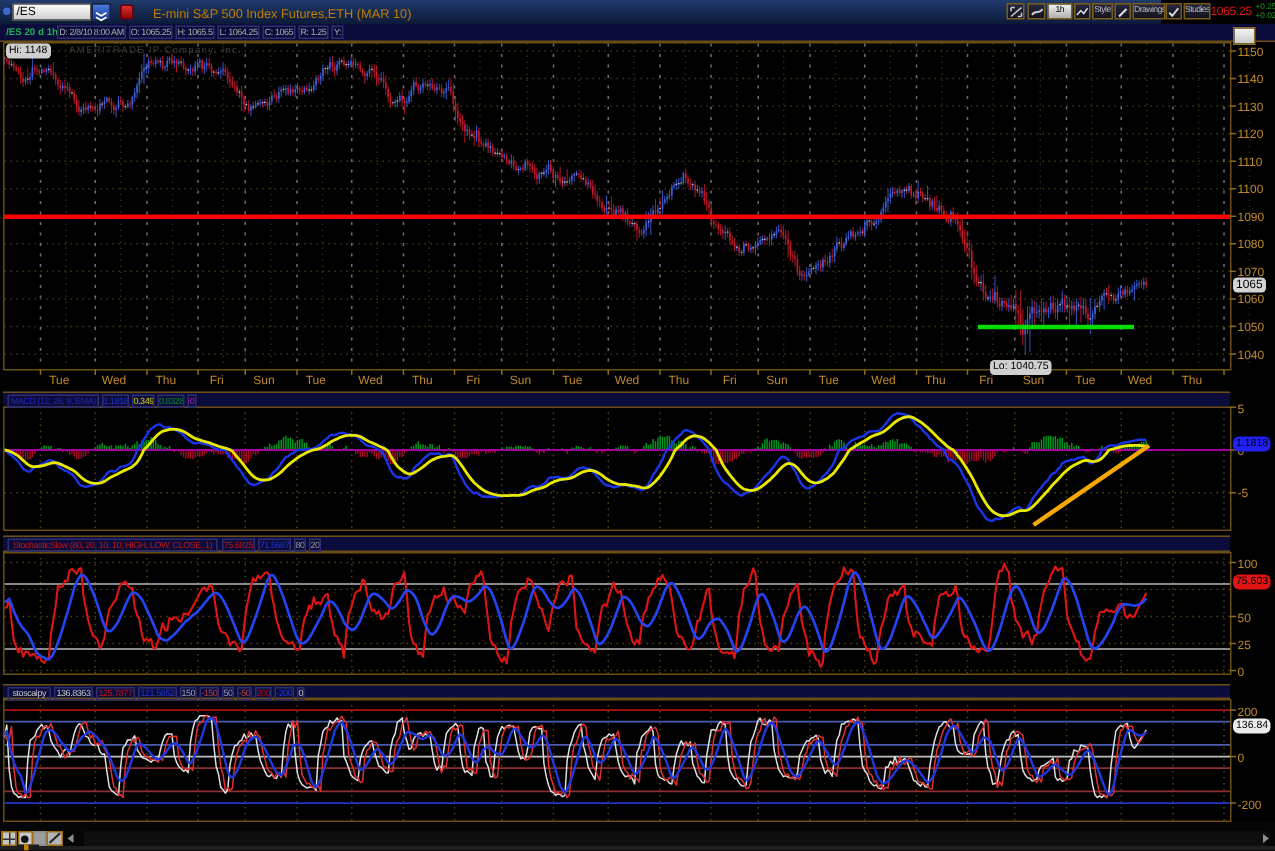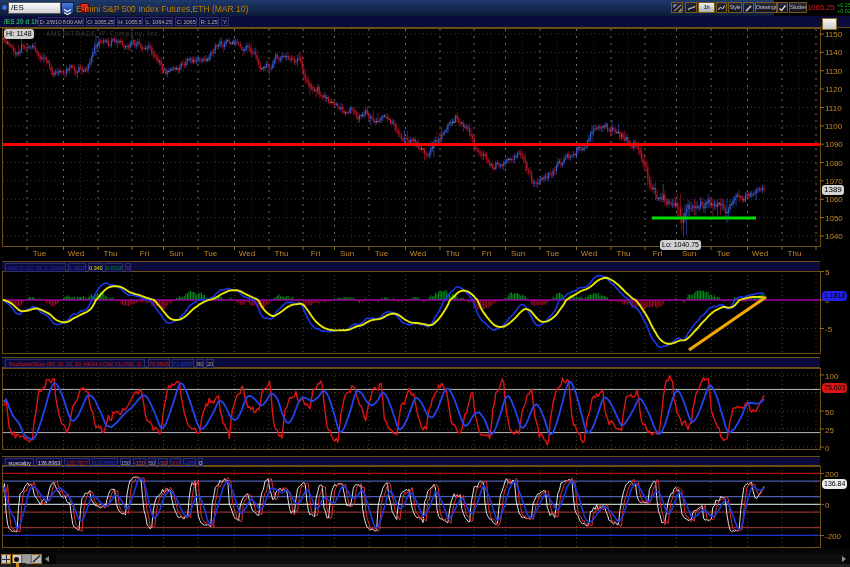--- a/index.html
+++ b/index.html
@@ -8,21 +8,21 @@
 </style></head><body>
 <div class="abs" style="left:0;top:0;width:774px;height:16px;background:linear-gradient(#1f3a6c,#0c1a38)">
  <div class="abs" style="left:2px;top:5px;width:5px;height:5px;border-radius:50%;background:#3a6ad0"></div>
  <div class="abs" style="left:8px;top:2px;width:53px;height:12px;background:linear-gradient(#fdfdfd,#cfcfcf);border:1px solid #555;color:#000;font-size:8px;line-height:10px;padding-left:2px">/ES</div>
  <div class="abs" style="left:61px;top:2px;width:13px;height:12px;background:linear-gradient(#4a7ae0,#1a3a90);border:1px solid #112244">
    <svg width="11" height="10">
         <path d="M2 2.5l3.5 2L9 2.5M2 5.5l3.5 2L9 5.5" stroke="#fff" stroke-width="1.2" fill="none"></path>
       </svg>
  </div>
  <div class="abs" style="left:80px;top:3px;width:9px;height:10px;background:linear-gradient(#e03030,#900808);border:1px solid #600;border-radius:2px"></div>
- <div class="abs" style="left:76px;top:4px;color:#c07d00;font-size:8.5px">E-mini S&amp;P 500 Index Futures,ETH (MAR 10)</div>
+ <div class="abs" style="left:102px;top:4px;color:#c07d00;font-size:8.5px">E-mini S&amp;P 500 Index Futures,ETH (MAR 10)</div>
  <div style="position:absolute;left:671px;top:2px;width:12px;height:11px;border:1px solid #7a5c1a;background:linear-gradient(#262640,#14141f);color:#b9b9b9;font-size:5.8px;line-height:9px;text-align:center;overflow:hidden;letter-spacing:-0.4px"><svg width="9" height="8" style="margin-top:1px">
         <path d="M1 7L8 1M1 1l2.5 0M1 1l0 2.5M8 7l-2.5 0M8 7l0 -2.5" stroke="#ccc" stroke-width="1" fill="none"></path>
       </svg></div>
     <div style="position:absolute;left:685px;top:2px;width:12px;height:11px;border:1px solid #7a5c1a;background:linear-gradient(#262640,#14141f);color:#b9b9b9;font-size:5.8px;line-height:9px;text-align:center;overflow:hidden;letter-spacing:-0.4px"><svg width="9" height="8" style="margin-top:1px">
         <path d="M1 6C3 2 6 6 8 2" stroke="#ccc" stroke-width="1.2" fill="none"></path>
       </svg></div>
     <div style="position:absolute;left:698px;top:2px;width:17px;height:11px;border:1px solid #7a5c1a;background:linear-gradient(#f0f0f0,#b0b0b0);color:#000;font-size:5.8px;line-height:9px;text-align:center;overflow:hidden;letter-spacing:-0.4px">1h</div>
     <div style="position:absolute;left:716px;top:2px;width:11px;height:11px;border:1px solid #7a5c1a;background:linear-gradient(#262640,#14141f);color:#b9b9b9;font-size:5.8px;line-height:9px;text-align:center;overflow:hidden;letter-spacing:-0.4px"><svg width="9" height="8" style="margin-top:1px">
         <path d="M1 6L3.5 3L5.5 5L8 1.5" stroke="#ddd" stroke-width="1" fill="none"></path>
       </svg></div>
@@ -307,21 +307,21 @@
     <text x="825" y="414.5" fill="#c08a2a" font-size="8">50</text>
     <text x="825" y="432.5" fill="#c08a2a" font-size="8">25</text>
     <text x="825" y="450.5" fill="#c08a2a" font-size="8">0</text>
     <text x="825" y="477" fill="#c08a2a" font-size="8">200</text>
     <text x="825" y="508" fill="#c08a2a" font-size="8">0</text>
     <text x="825" y="539" fill="#c08a2a" font-size="8">-200</text>
   </svg>
 <div class="vbox" style="left:4px;top:29px;background:#cfcfcf">Hi: 1148</div>
 <div class="abs" style="left:46px;top:30px;color:#3c3c3c;font-size:6.5px;letter-spacing:0.8px">AMERITRADE IP Company, Inc.</div>
 <div class="vbox" style="left:660px;top:240px;background:#cfcfcf">Lo: 1040.75</div>
-<div class="vbox" style="left:822px;top:185px;background:#d4d4d4;font-size:8px">1389</div>
+<div class="vbox" style="left:822px;top:185px;background:#d4d4d4;font-size:8px">1065</div>
 <div class="vbox" style="left:822px;top:291px;background:#2020f0;border-radius:4px">1.1818</div>
 <div class="vbox" style="left:822px;top:383px;background:#e01414;border-radius:4px">75.603</div>
 <div class="vbox" style="left:822px;top:479px;background:#ececec;border-radius:4px">136.84</div>
 <div class="abs" style="left:822px;top:18px;width:15px;height:12px;background:linear-gradient(#f5f5f5,#c9c9c9);border:1px solid #8a6a1e"></div>
 <div class="hdr" style="top:261px;height:11px">
     <span style="position:absolute;left:3px;top:1px;width:61px;height:9px;border:1px solid #2e2e6e;color:#2424b0;font-size:6px;line-height:8px;text-align:center;overflow:hidden;letter-spacing:-0.3px;white-space:nowrap">MACD (12, 26, 9, EMA)</span>
     <span style="position:absolute;left:66px;top:1px;width:18px;height:9px;border:1px solid #2e2e6e;color:#2233cc;font-size:6px;line-height:8px;text-align:center;overflow:hidden;letter-spacing:-0.3px;white-space:nowrap">1.1818</span>
     <span style="position:absolute;left:86px;top:1px;width:15px;height:9px;border:1px solid #2e2e6e;color:#d8d800;font-size:6px;line-height:8px;text-align:center;overflow:hidden;letter-spacing:-0.3px;white-space:nowrap">0.349</span>
     <span style="position:absolute;left:103px;top:1px;width:18px;height:9px;border:1px solid #2e2e6e;color:#00882a;font-size:6px;line-height:8px;text-align:center;overflow:hidden;letter-spacing:-0.3px;white-space:nowrap">0.8328</span>
     <span style="position:absolute;left:123px;top:1px;width:6px;height:9px;border:1px solid #2e2e6e;color:#cc00cc;font-size:6px;line-height:8px;text-align:center;overflow:hidden;letter-spacing:-0.3px;white-space:nowrap">0</span>

